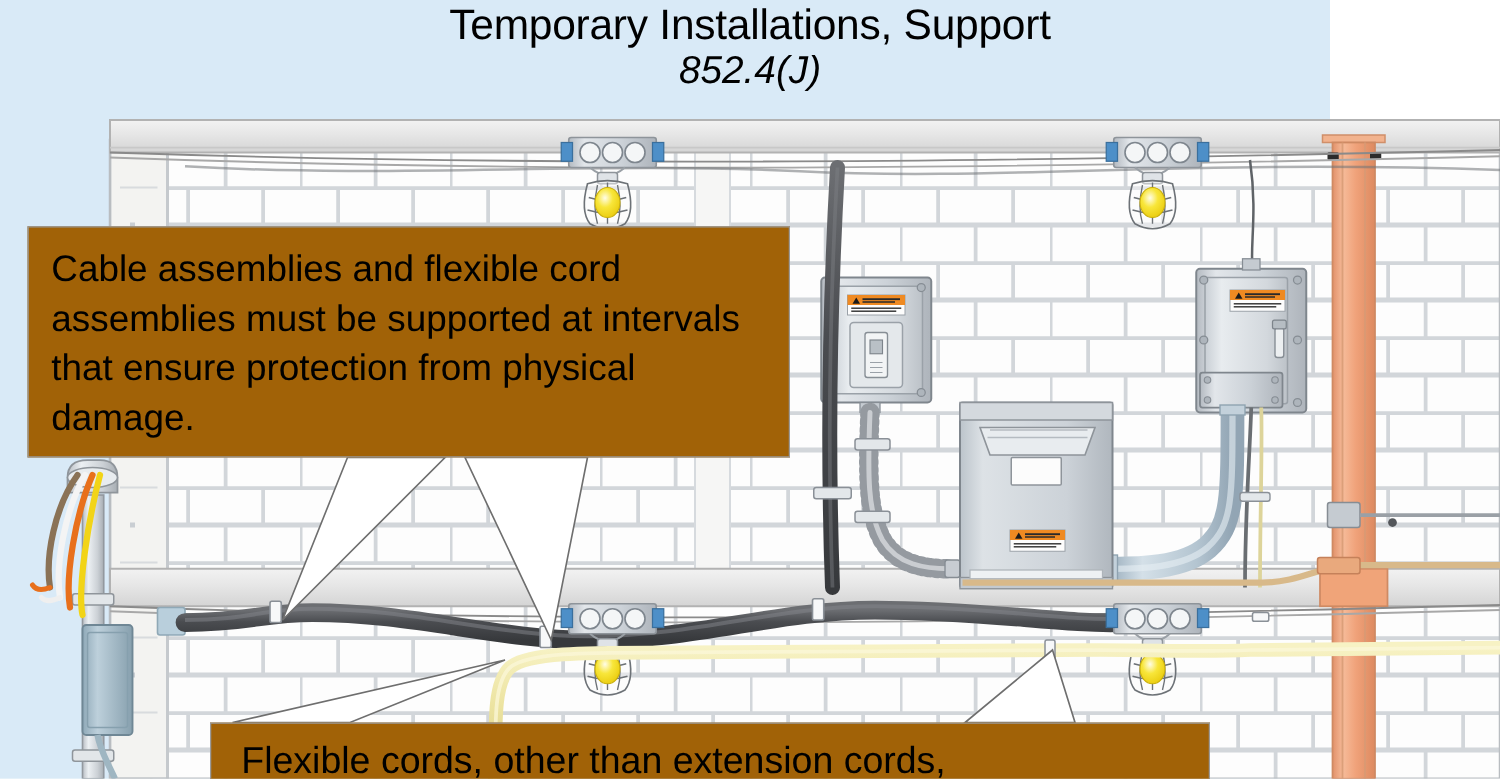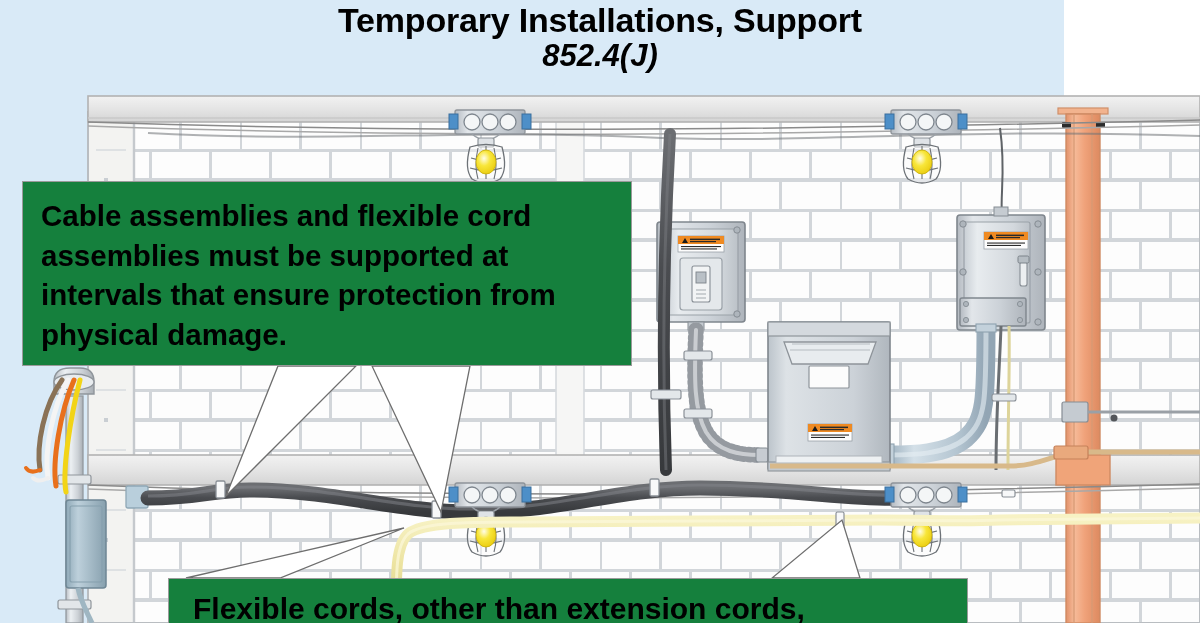--- a/index.html
+++ b/index.html
@@ -6,21 +6,20 @@
   html, body {
     margin: 0; padding: 0;
     width: 1200px; height: 623px;
     overflow: hidden;
     font-family: "Liberation Sans", sans-serif;
   }
   #stage {
     position: relative;
     width: 1064px; height: 623px;
     background: #d9eaf7;
-    font-weight: bold;
   }
   #stage svg.layer {
     position: absolute; top: 0; left: 0;
     width: 1200px; height: 623px;
   }
   .title-block {
     position: absolute;
     top: 2px; left: 0; width: 1200px;
     text-align: center;
     z-index: 40;
@@ -33,21 +32,21 @@
     letter-spacing: -0.2px;
   }
   .title-sub {
     font-size: 31px;
     font-style: italic;
     color: #000;
     line-height: 1.1;
   }
   .callout {
     position: absolute;
-    background: #15803d;
+    background: #a16207;
     border: 1px solid #9a9a9a;
     z-index: 35;
     color: #000;
   }
   .callout-text {
     font-size: 29.5px;
     line-height: 1.34;
     color: #000;
     white-space: pre-line;
   }

